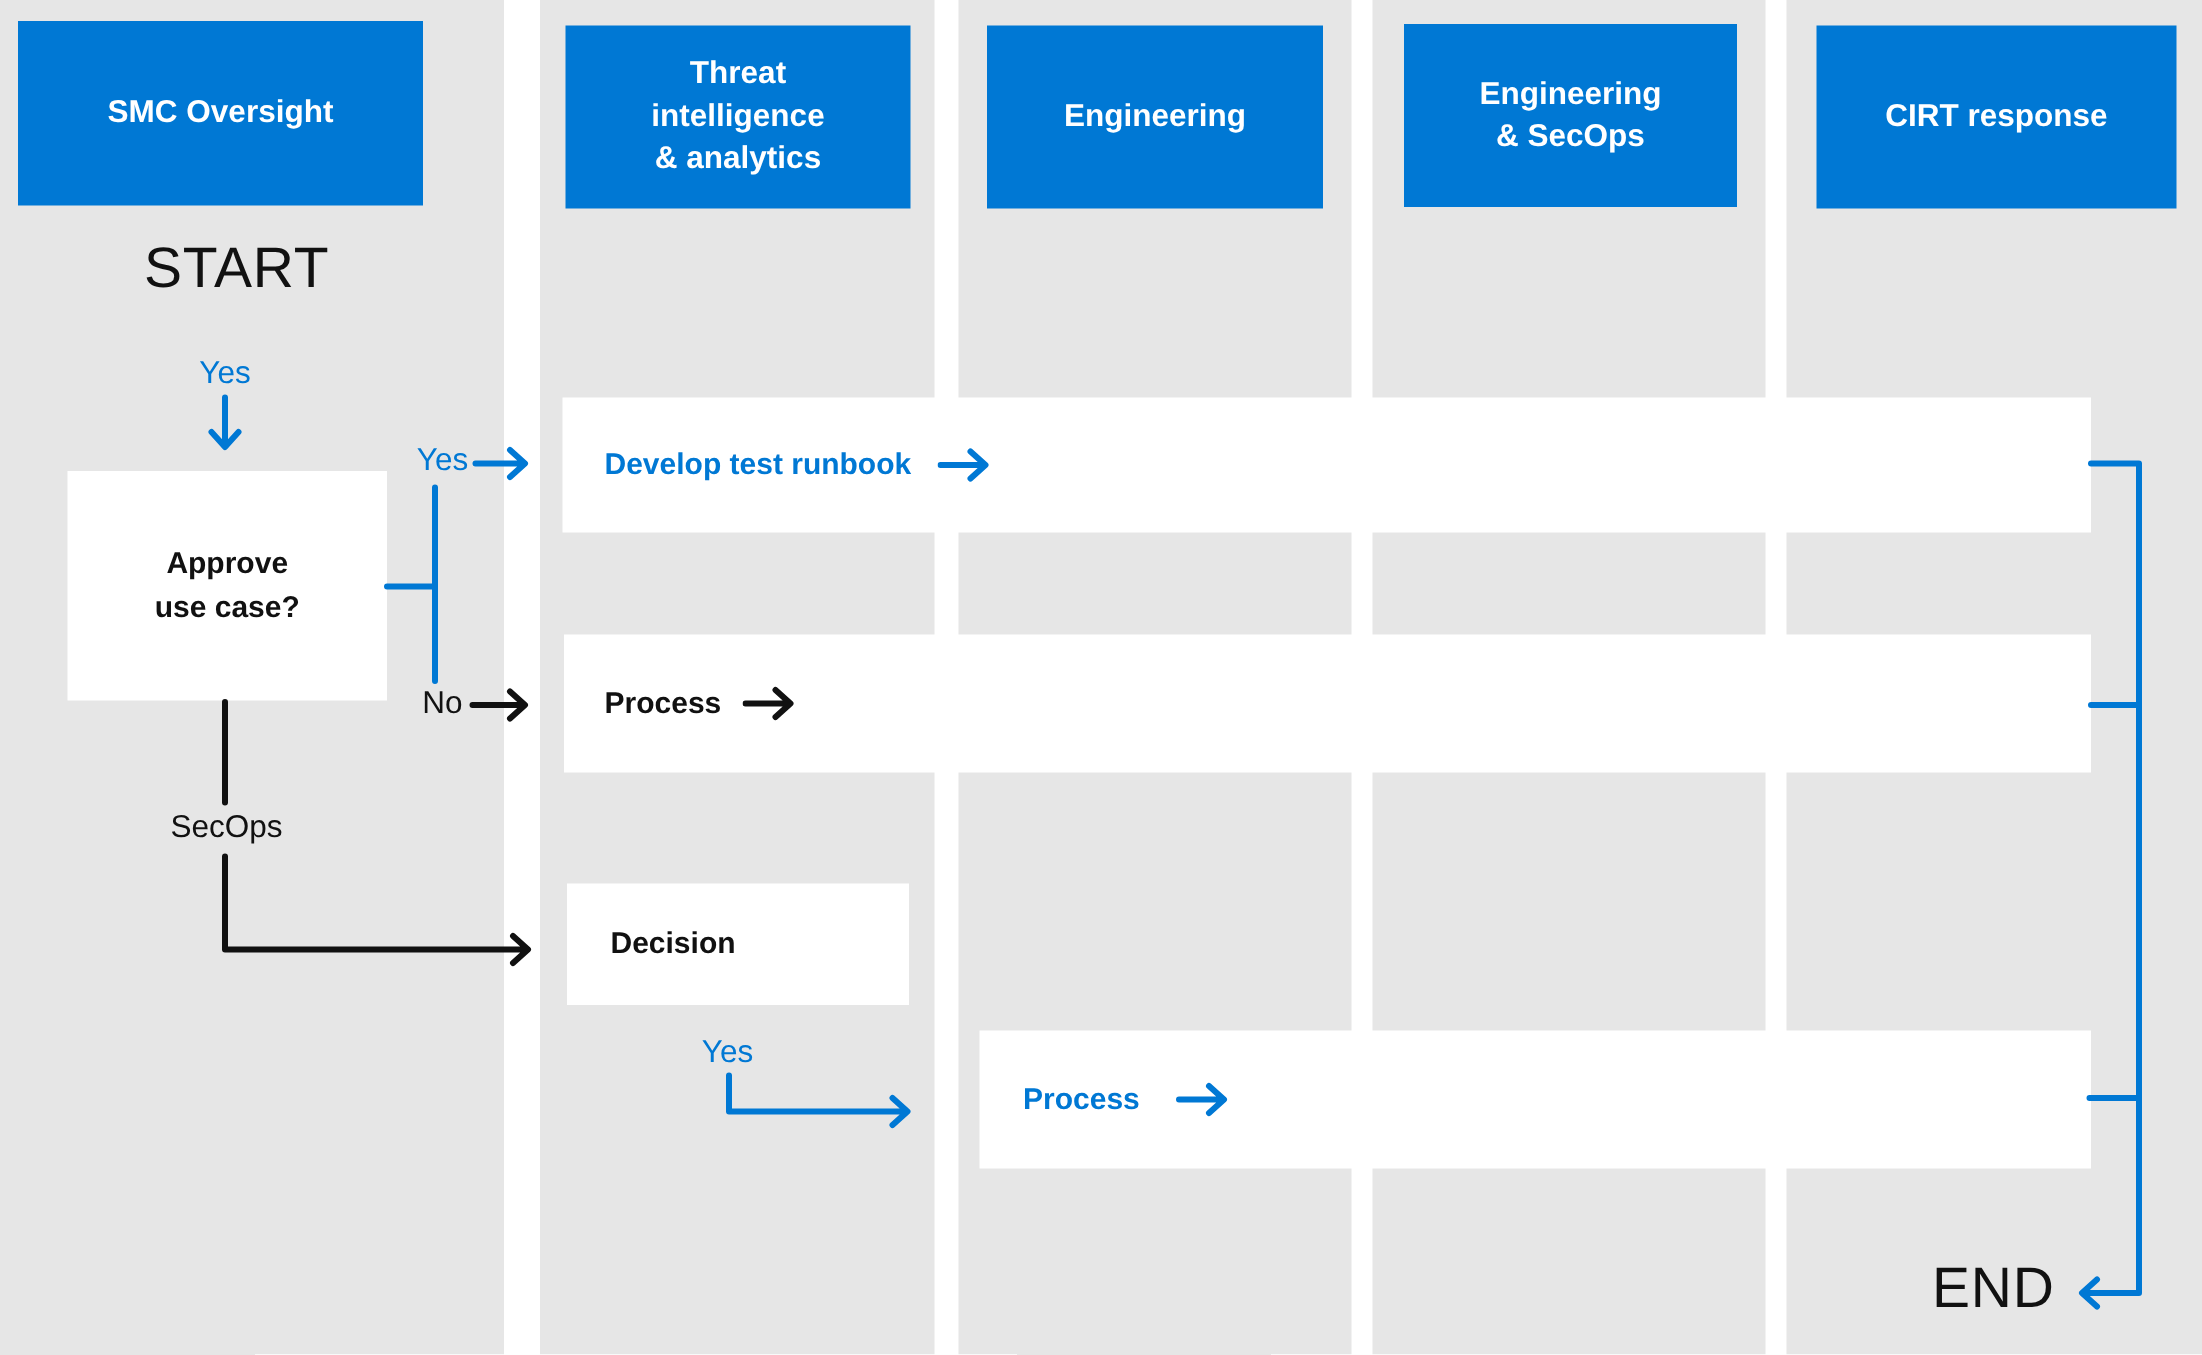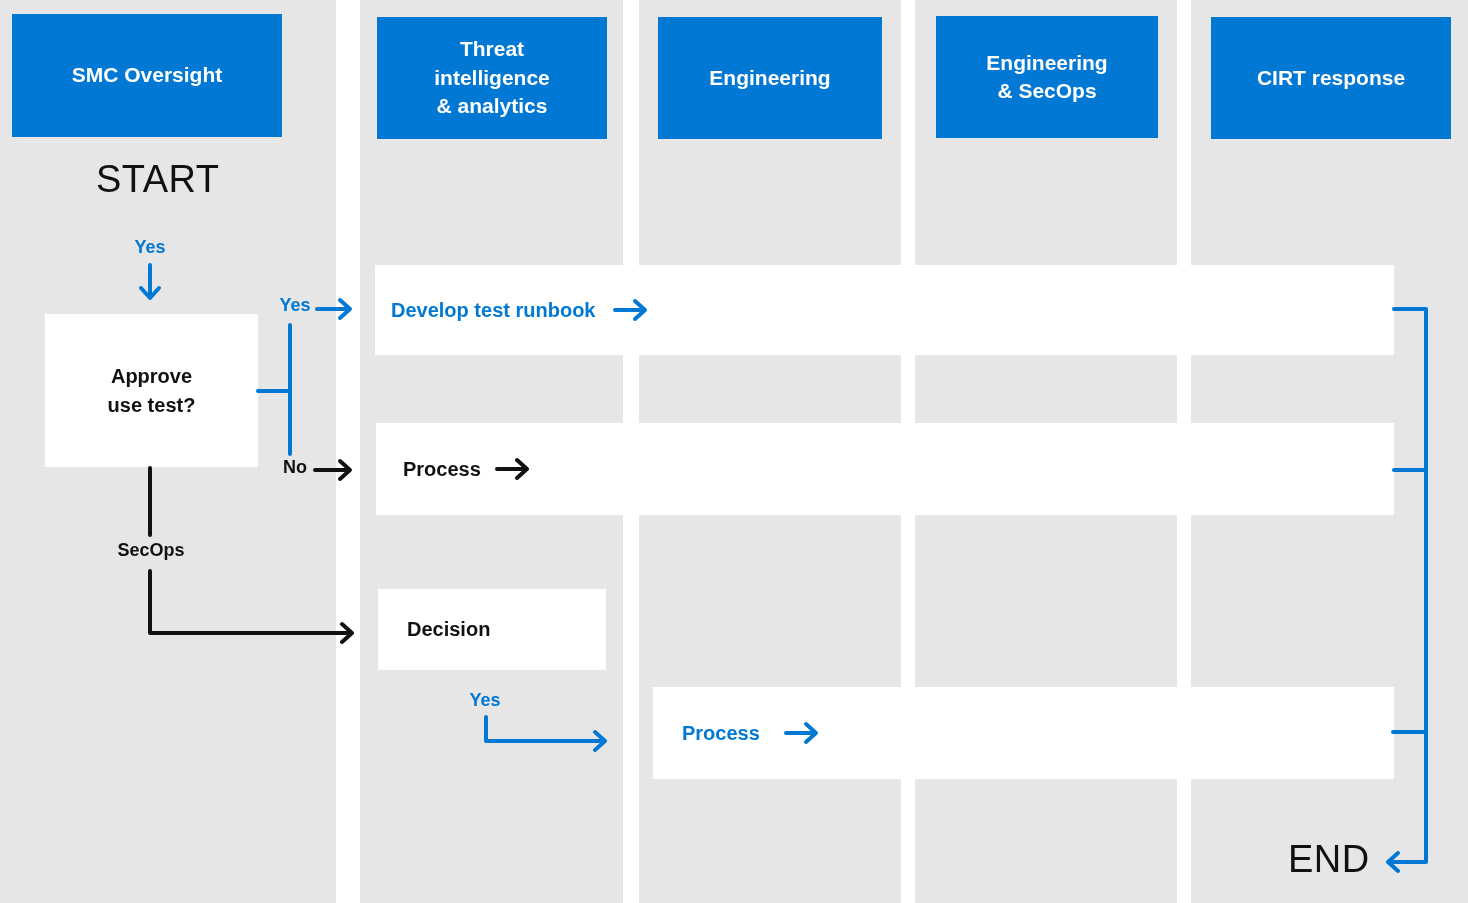--- a/index.html
+++ b/index.html
@@ -38,21 +38,21 @@
   .header-2 { left: 377px;  top: 17px; width: 230px; height: 122px; }
   .header-3 { left: 658px;  top: 17px; width: 224px; height: 122px; }
   .header-4 { left: 936px;  top: 16px; width: 222px; height: 122px; }
   .header-5 { left: 1211px; top: 17px; width: 240px; height: 122px; }
 
   .band {
     position: absolute;
     background: var(--band-white);
     display: flex; align-items: center;
   }
-  .band-a { left: 375px; top: 265px; width: 1019px; height: 90px; padding-left: 16px; }
+  .band-a { left: 375px; top: 265px; width: 1019px; height: 90px; padding-left: 28px; }
   .band-b { left: 376px; top: 423px; width: 1018px; height: 92px; padding-left: 27px; }
   .band-c { left: 653px; top: 687px; width: 741px;  height: 92px; padding-left: 29px; }
   .band-label { font-size: 20px; font-weight: 700; }
   .blue-text  { color: var(--accent-blue); }
   .black-text { color: var(--line-black); }
   .arrow-icon { margin-left: 18px; display: block; }
 
   .node-box {
     position: absolute;
     background: var(--band-white);
@@ -72,21 +72,21 @@
   .terminal {
     position: absolute;
     color: var(--line-black);
     font-size: 38px; font-weight: 400; letter-spacing: 0.5px;
   }
   .start-label { left: 96px;  top: 158px; width: 110px; text-align: center; }
   .end-label   { left: 1288px; top: 838px; width: 76px; text-align: left; }
 
   .edge-label {
     position: absolute;
-    font-size: 18px; font-weight: 700;
+    font-size: 21px; font-weight: 400;
     text-align: center;
   }
   .lbl-yes-top      { left: 130px; top: 237px; width: 40px; color: var(--accent-blue); }
   .lbl-yes-branch   { left: 275px; top: 295px; width: 40px; color: var(--accent-blue); }
   .lbl-no-branch    { left: 276px; top: 457px; width: 38px; color: var(--line-black); }
   .lbl-maybe        { left: 112px; top: 540px; width: 78px; color: var(--line-black); }
   .lbl-yes-decision { left: 465px; top: 690px; width: 40px; color: var(--accent-blue); }
 
   svg.overlay { position: absolute; left: 0; top: 0; pointer-events: none; }
   svg.overlay path, svg.arrow-icon path {
@@ -142,21 +142,21 @@
 
   <div class="band band-c">
     <span class="band-label blue-text">Process</span>
     <svg class="arrow-icon" style="margin-left:24px" width="38" height="26" viewBox="0 0 38 26">
       <path class="stroke-blue" d="M2,13 H30 M22,4 L32,13 L22,22"></path>
     </svg>
   </div>
 
   <div class="node-box approve-box">
     <span>Approve
-use test?</span>
+use case?</span>
   </div>
   <div class="node-box decision-box">
     <span>Decision</span>
   </div>
 
   <div class="terminal start-label">START</div>
   <div class="terminal end-label">END</div>
 
   <div class="edge-label lbl-yes-top">Yes</div>
   <div class="edge-label lbl-yes-branch">Yes</div>

